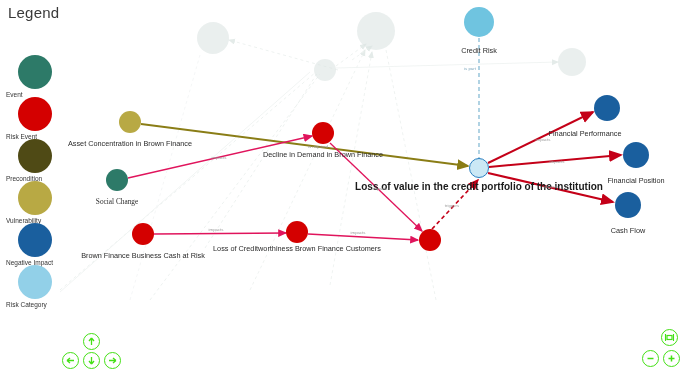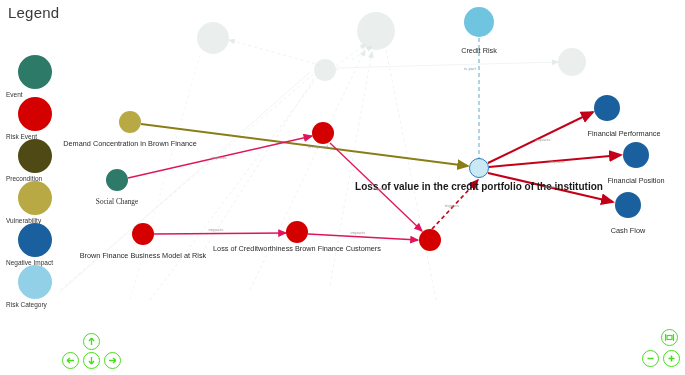--- a/index.html
+++ b/index.html
@@ -86,35 +86,36 @@
         <path d="M308,234 L418,240" stroke="#e0145c" stroke-width="1.3" fill="none" marker-end="url(#ah-pink)"></path>
         <path d="M432,229 L478,180" stroke="#c40018" stroke-width="1.6" fill="none" stroke-dasharray="4 3" marker-end="url(#ah-red)"></path>
         <path d="M488,163 L593,112" stroke="#c40018" stroke-width="2" fill="none" marker-end="url(#ah-red)"></path>
         <path d="M489,167 L621,155" stroke="#c40018" stroke-width="2" fill="none" marker-end="url(#ah-red)"></path>
         <path d="M488,173 L613,202" stroke="#c40018" stroke-width="2" fill="none" marker-end="url(#ah-red)"></path>
         <path d="M479,38 L479,159" stroke="#8fc0d8" stroke-width="1.4" fill="none" stroke-dasharray="4 3"></path>
       </g>
     </svg>
 
   <div class="node" style="left: 130px; top: 122px; width: 22px; height: 22px; background: rgb(184, 169, 68);"></div>
-      <div class="node-label" style="left: 130px; top: 139px;">Demand Concentration in Brown Finance</div>
+      <div class="node-label" style="left: 130px; top: 139px;">Asset Concentration in Brown Finance</div>
       <div class="node" style="left: 117px; top: 180px; width: 22px; height: 22px; background: rgb(45, 122, 104);"></div>
       <div class="node-label" style="left: 117px; top: 197px; font-family: Liberation Serif, serif;">Social Change</div>
       <div class="node" style="left: 323px; top: 133px; width: 22px; height: 22px; background: rgb(212, 0, 0);"></div>
+      <div class="node-label" style="left: 323px; top: 150px;">Decline in Demand in Brown Finance</div>
       <div class="node" style="left: 143px; top: 234px; width: 22px; height: 22px; background: rgb(212, 0, 0);"></div>
-      <div class="node-label" style="left: 143px; top: 251px;">Brown Finance Business Model at Risk</div>
+      <div class="node-label" style="left: 143px; top: 251px;">Brown Finance Business Cash at Risk</div>
       <div class="node" style="left: 297px; top: 232px; width: 22px; height: 22px; background: rgb(212, 0, 0);"></div>
       <div class="node-label" style="left: 297px; top: 244px;">Loss of Creditworthiness Brown Finance Customers</div>
       <div class="node" style="left: 430px; top: 240px; width: 22px; height: 22px; background: rgb(212, 0, 0);"></div>
       <div class="node" style="left: 479px; top: 168px; width: 18px; height: 18px; background: rgb(203, 232, 245); border: 1.4px solid rgb(42, 127, 193);"></div>
       <div class="node-label bold" style="left: 479px; top: 181px;">Loss of value in the credit portfolio of the institution</div>
       <div class="node" style="left: 479px; top: 22px; width: 30px; height: 30px; background: rgb(111, 196, 224);"></div>
       <div class="node-label" style="left: 479px; top: 46px; text-align: center;">Credit Risk</div>
       <div class="node" style="left: 607px; top: 108px; width: 26px; height: 26px; background: rgb(26, 95, 158);"></div>
-      <div class="node-label" style="left: 624px; top: 129px;">Financial Performance</div>
+      <div class="node-label" style="left: 585px; top: 129px;">Financial Performance</div>
       <div class="node" style="left: 636px; top: 155px; width: 26px; height: 26px; background: rgb(26, 95, 158);"></div>
       <div class="node-label" style="left: 636px; top: 176px;">Financial Position</div>
       <div class="node" style="left: 628px; top: 205px; width: 26px; height: 26px; background: rgb(26, 95, 158);"></div>
       <div class="node-label" style="left: 628px; top: 226px;">Cash Flow</div>
       <div class="node" style="left: 213px; top: 38px; width: 32px; height: 32px; background: rgb(220, 229, 226); opacity: 0.6;"></div>
       <div class="node" style="left: 325px; top: 70px; width: 22px; height: 22px; background: rgb(220, 229, 226); opacity: 0.6;"></div>
       <div class="node" style="left: 376px; top: 31px; width: 38px; height: 38px; background: rgb(220, 229, 226); opacity: 0.6;"></div>
       <div class="node" style="left: 572px; top: 62px; width: 28px; height: 28px; background: rgb(220, 229, 226); opacity: 0.6;"></div>
       <div class="edge-label" style="left: 219px; top: 157px;">impacts</div>
       <div class="edge-label" style="left: 380px; top: 188px;">impacts</div>

